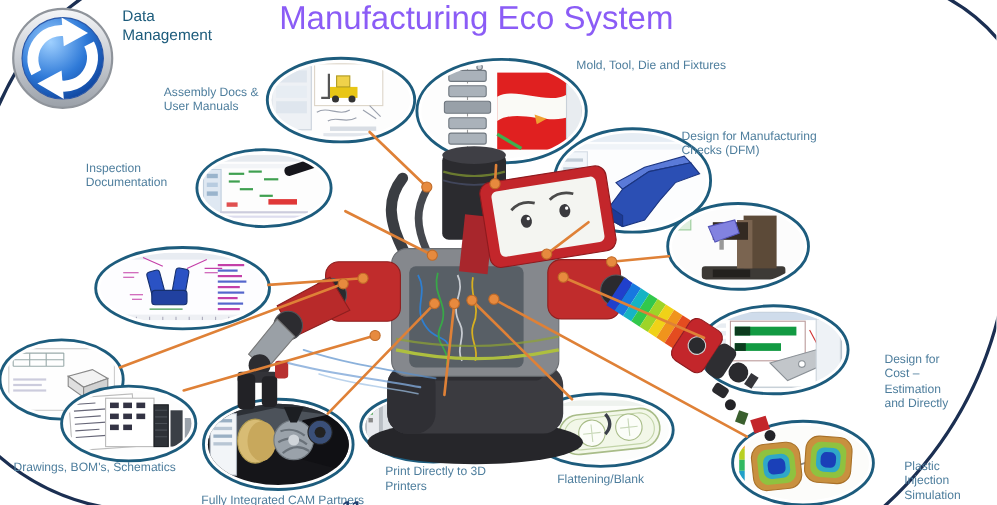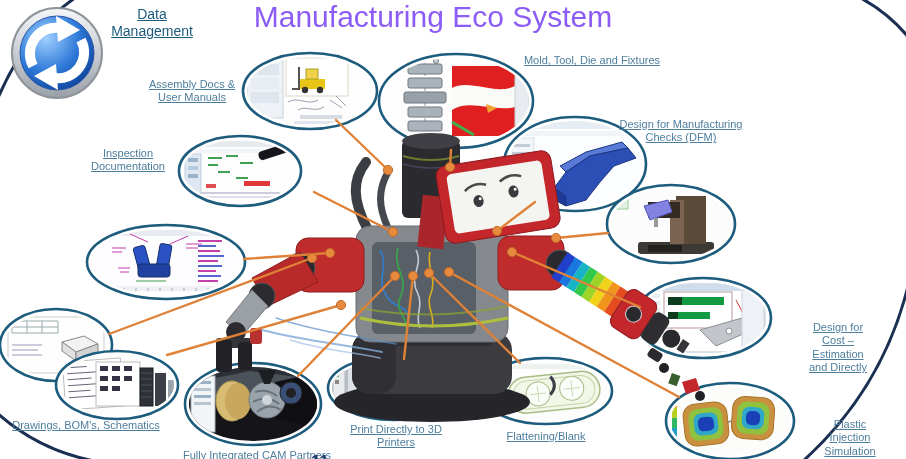--- a/index.html
+++ b/index.html
@@ -1,20 +1,20 @@
 <!DOCTYPE html>
 <html><head>
 <meta charset="utf-8">
 <style>
   html,body{margin:0;padding:0;background:#fff;}
   #canvas{position:relative;width:906px;height:459px;background:#fff;overflow:hidden;
           font-family:"Liberation Sans",sans-serif;}
   #scene{position:absolute;left:0;top:0;}
-  .lbl{position:absolute;transform:translateX(-50%);text-align:center;
-       font:11px/1.22 "Liberation Sans",sans-serif;color:#4e7e9d;white-space:pre-line;text-decoration:underline;}
+  .lbl{position:absolute;transform:translateX(-50%);
+       font:11px/1.22 "Liberation Sans",sans-serif;color:#4e7e9d;white-space:pre-line;}
   .title{position:absolute;left:433px;top:1px;transform:translateX(-50%);
          font:30px/1.05 "Liberation Sans",sans-serif;color:#8b5cf6;white-space:nowrap;}
   .lbl-dm{font-size:14px;color:#1c5b7b;}
   .pagenum{position:absolute;left:311px;top:417px;font:bold 17px/1 "Liberation Sans",sans-serif;
            color:#1f3e6e;margin-top:36px;}
 </style>
 </head>
 <body>
 
 <div id="canvas">
@@ -514,17 +514,17 @@
 Checks (DFM)</div>
 <div class="lbl" style="left:838px;top:321px">Design for Cost –
 Estimation and Directly</div>
 <div class="lbl" style="left:850px;top:418px">Plastic Injection
 Simulation</div>
 <div class="lbl" style="left:546px;top:430px">Flattening/Blank</div>
 <div class="lbl" style="left:396px;top:423px">Print Directly to 3D
 Printers</div>
 <div class="lbl" style="left:257px;top:449px">Fully Integrated CAM Partners</div>
 <div class="lbl" style="left:86px;top:419px">Drawings, BOM's, Schematics</div>
-<div class="lbl" style="left:128px;top:147px">Inspection
+<div class="lbl" style="left:115px;top:147px">Inspection
 Documentation</div>
 <div class="pagenum">11</div>
 
 </div>
 
 </body></html>

